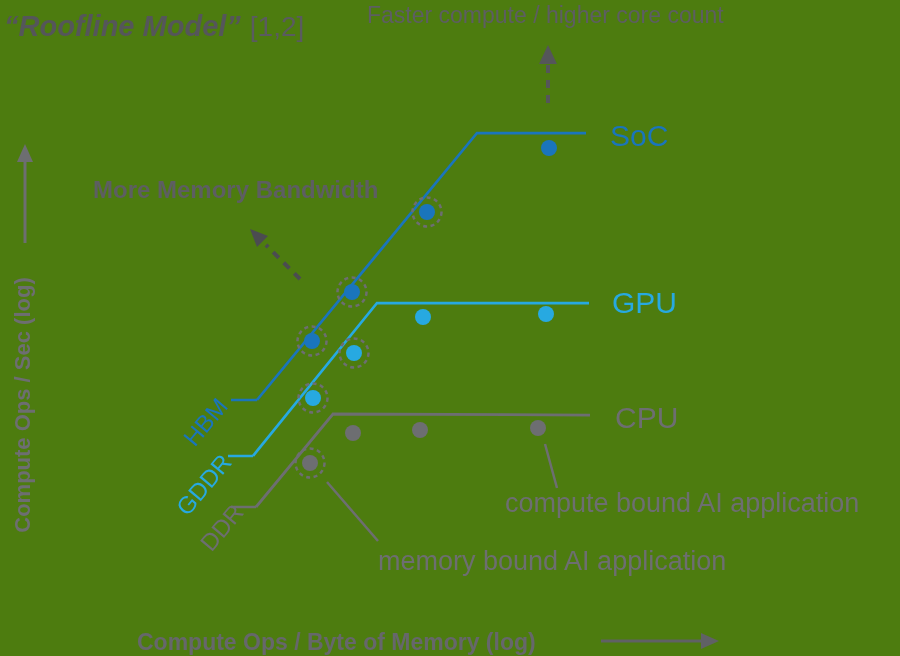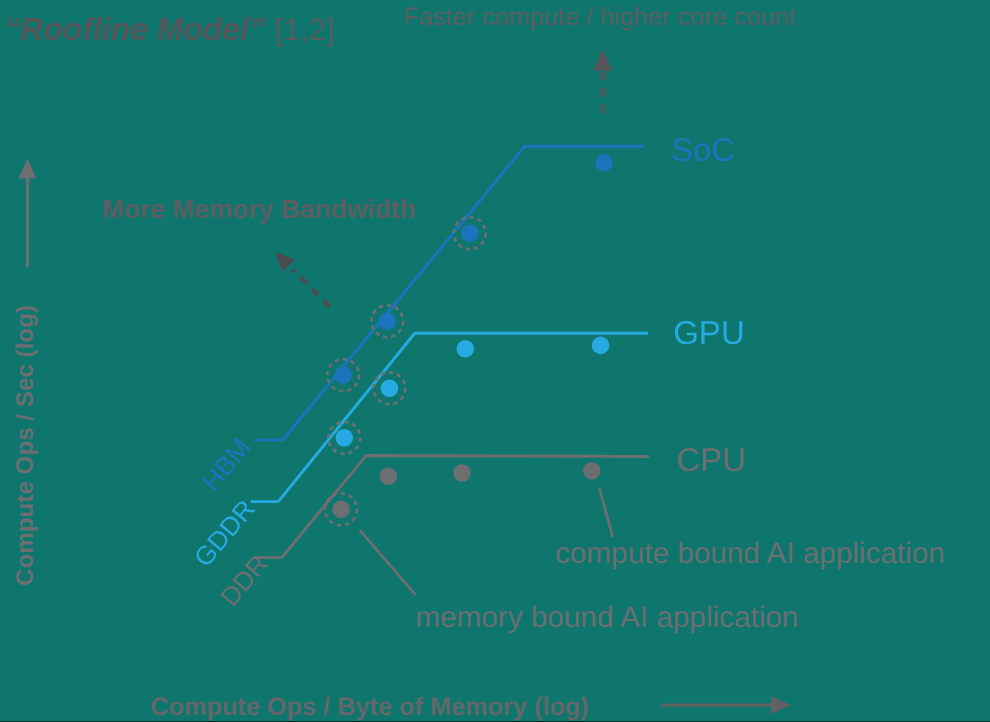--- a/index.html
+++ b/index.html
@@ -1,16 +1,16 @@
 <!DOCTYPE html>
 <html><head>
 <meta charset="utf-8">
 <style>
   html,body{margin:0;padding:0;background:#000;}
-  .stage{position:relative;width:900px;height:656px;background:#0f766e;overflow:hidden;
+  .stage{position:relative;width:900px;height:656px;background:#4d7c0f;overflow:hidden;
          font-family:"Liberation Sans","DejaVu Sans",sans-serif;}
   svg text{font-family:"Liberation Sans","DejaVu Sans",sans-serif;}
   .title-main{font-size:29px;font-weight:bold;font-style:italic;fill:#55565a;}
   .title-ref{font-size:28px;font-weight:400;font-style:normal;fill:#5a5b5f;}
   .ann{fill:#5d5e62;}
   .ann-top{font-size:23px;font-weight:500;}
   .ann-bw{font-size:24px;font-weight:600;}
   .callout-text{font-size:27px;fill:#6d6e71;}
   .axis-label{font-weight:bold;fill:#66676b;}
   .x-axis-label{font-size:23px;}

